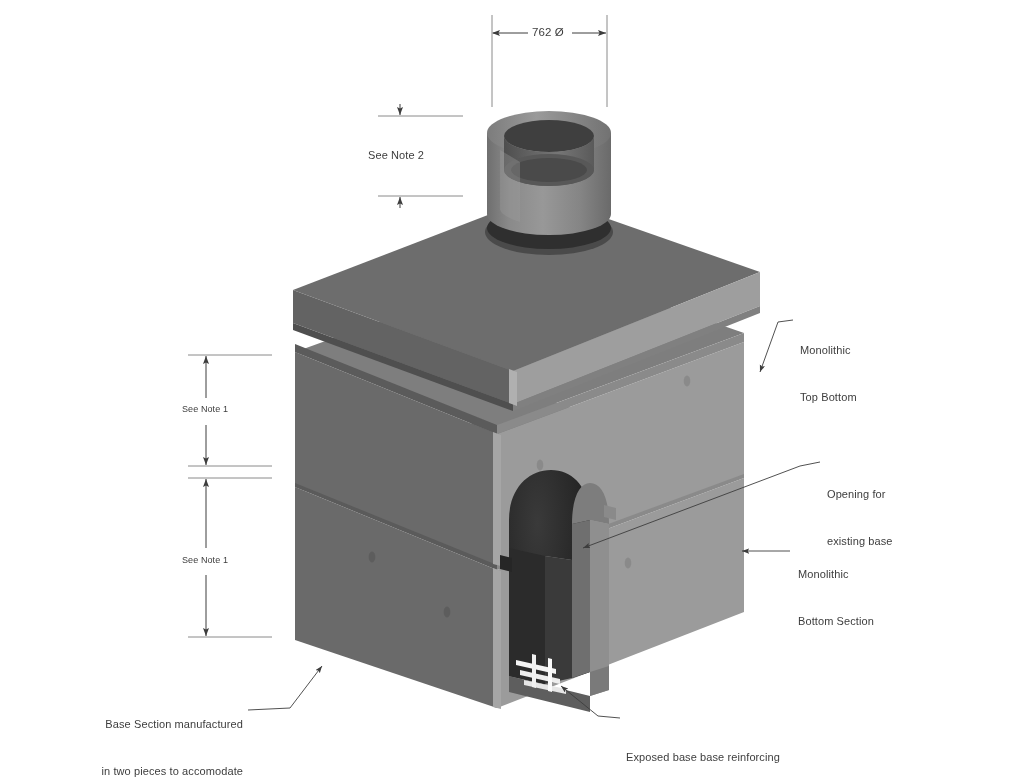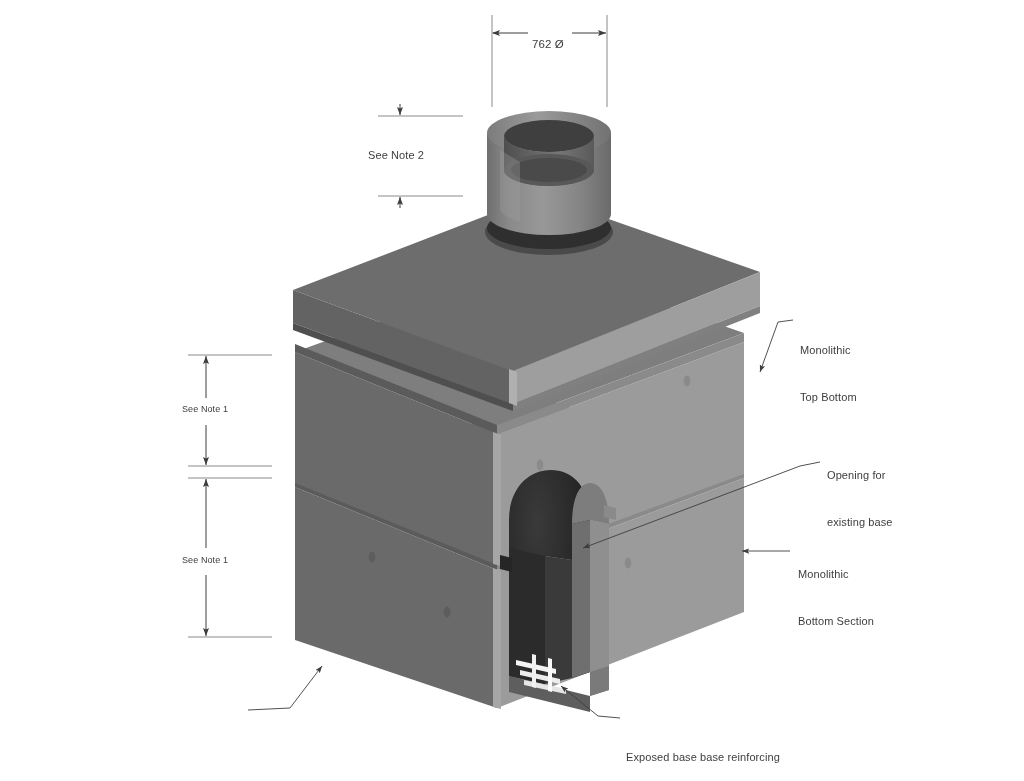--- a/index.html
+++ b/index.html
@@ -31,21 +31,20 @@
     white-space: pre;
     letter-spacing: 0.1px;
   }
   .anno.small {
     font-size: 9px;
     line-height: 12px;
     text-align: right;
   }
   .anno.dim {
     font-size: 11.5px;
-    margin-top: 12px;
   }
   .right-align { text-align: right; }
 </style>
 </head>
 <body>
 
 <svg id="drawing" viewBox="0 0 1024 781">
   <defs>
     <marker id="arrowEnd" markerWidth="9" markerHeight="9" refX="8" refY="3" orient="auto" markerUnits="strokeWidth">
       <path d="M0,0 L8,3 L0,6 L1.6,3 z" fill="#3d3d3d"></path>
@@ -244,30 +243,32 @@
 
 <div class="anno small" style="left:182px; top:403px;">See Note 1</div>
 
 <div class="anno small" style="left:182px; top:554px;">See Note 1</div>
 
 <div class="anno" style="left:800px; top:312px;">
   <div>Monolithic</div>
   <div>Top Bottom</div>
 </div>
 
-<div class="anno" style="left:827px; top:437px;">
+<div class="anno" style="left:827px; top:456px;">
   <div>Opening for</div>
   <div>existing base</div>
 </div>
 
 <div class="anno" style="left:798px; top:536px;">
   <div>Monolithic</div>
   <div>Bottom Section</div>
 </div>
 
 <div class="anno right-align" style="left:30px; top:686px; width:213px;">
+  <div>Base Section manufactured</div>
+  <div>in two pieces to accomodate</div>
   
 </div>
 
 <div class="anno" style="left:626px; top:719px;">
   <div>Exposed base base reinforcing</div>
   
 </div>
 
 </body></html>

